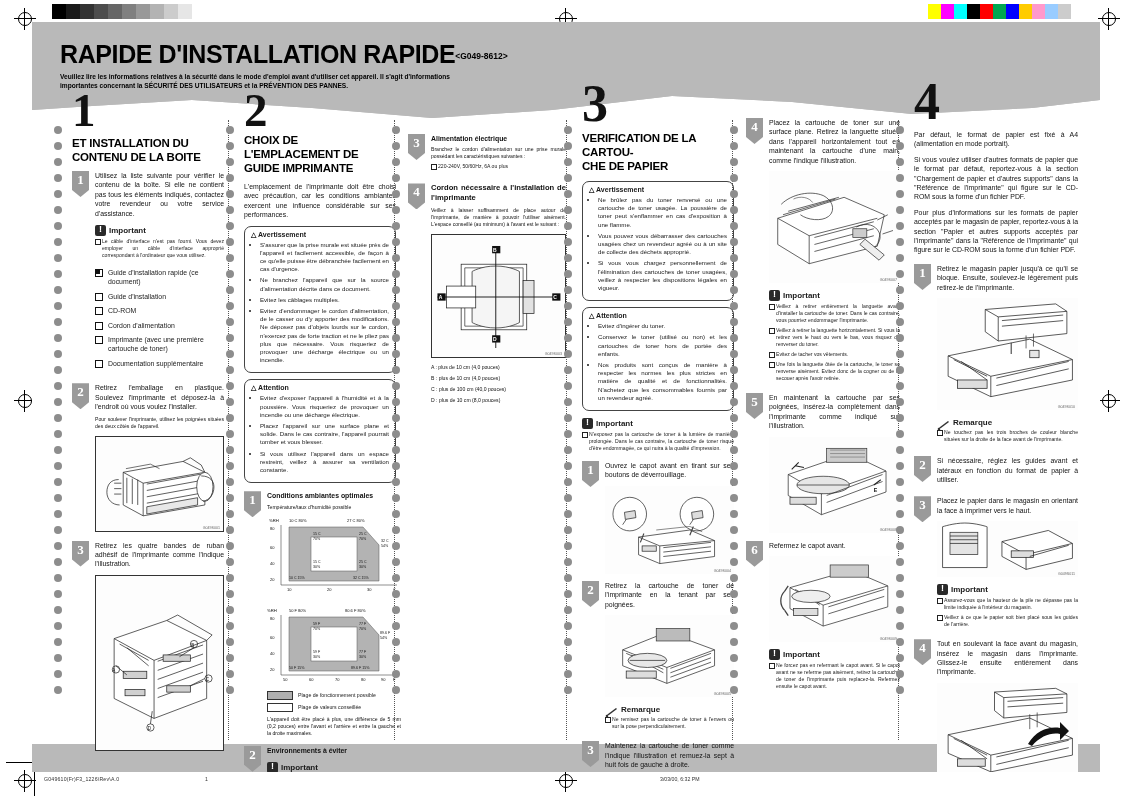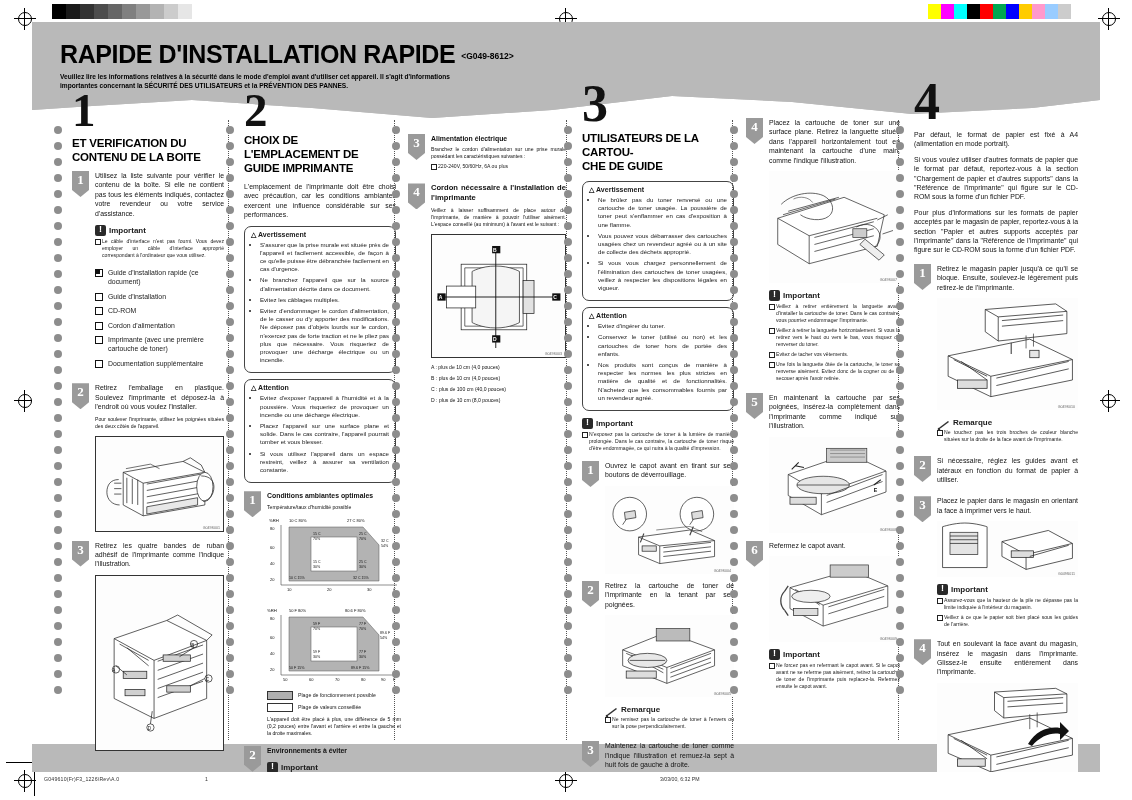--- a/index.html
+++ b/index.html
@@ -59,21 +59,21 @@
   #colorbar-right div { width:13px; height:15px; }
 
   
   #header { position:absolute; left:28px; top:18px; width:640px; }
   #main-title {
     font-size:25px; font-weight:bold; letter-spacing:-0.4px;
     color:#000; display:inline-block; vertical-align:baseline;
   }
   #title-code {
     font-size:8.5px; font-weight:bold; color:#000;
-    display:inline-block; margin-left:6px; vertical-align:4px;
+    display:inline-block; vertical-align:4px;
   }
   #subtitle {
     margin-top:3px; font-size:6.6px; line-height:9px; font-weight:bold; color:#000;
     width:420px;
   }
 
   
   .col { position:absolute; top:0; }
   .col-inner { position:relative; }
 
@@ -306,21 +306,21 @@
         <i></i>
         <i></i>
         <i></i>
         <i></i>
         <i></i>
         <i></i>
     </div>
     <div class="col-inner" style="margin-left:16px; padding-top:68px;">
       <div class="bignum">1</div>
       <div class="sec-head" style="margin-top:6px;">
-        <span class="sec-head-line">ET VERIFICATION DU</span>
+        <span class="sec-head-line">ET INSTALLATION DU</span>
         <span class="sec-head-line">CONTENU DE LA BOITE</span>
       </div>
 
       <div class="steprow">
         <div class="step">1</div>
         <div class="body">
           <div class="p">Utilisez la liste suivante pour vérifier le contenu de la boîte. Si elle ne contient pas tous les éléments indiqués, contactez votre revendeur ou votre service d'assistance.</div>
           <div class="blk-title">
             <span class="ico-important"></span>
             <span class="label">Important</span>
@@ -694,22 +694,22 @@
         <i></i>
         <i></i>
         <i></i>
         <i></i>
         <i></i>
         <i></i>
     </div>
     <div class="col-inner" style="margin-left:16px; padding-top:62px;">
       <div class="bignum" style="font-size:52px;">3</div>
       <div class="sec-head" style="margin-top:7px;">
-        <span class="sec-head-line">UTILISATEURS DE LA CARTOU-</span>
-        <span class="sec-head-line">CHE DE GUIDE</span>
+        <span class="sec-head-line">VERIFICATION DE LA CARTOU-</span>
+        <span class="sec-head-line">CHE DE PAPIER</span>
       </div>
 
       <div class="noticebox" style="margin-top:8px;">
         <div class="notice-title"><span class="tri">△</span> <span>Avertissement</span></div>
         <ul>
           <li>Ne brûlez pas du toner renversé ou une cartouche de toner usagée. La poussière de toner peut s'enflammer en cas d'exposition à une flamme.</li>
           <li>Vous pouvez vous débarrasser des cartouches usagées chez un revendeur agréé ou à un site de collecte des déchets approprié.</li>
           <li>Si vous vous chargez personnellement de l'élimination des cartouches de toner usagées, veillez à respecter les dispositions légales en vigueur.</li>
         </ul>
       </div>

